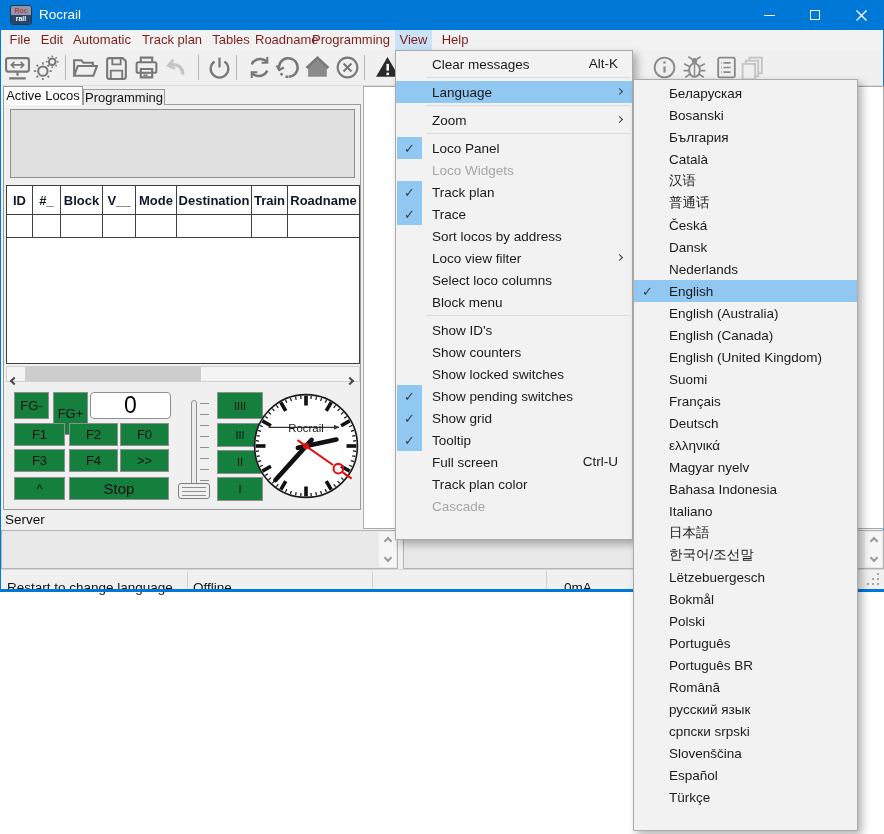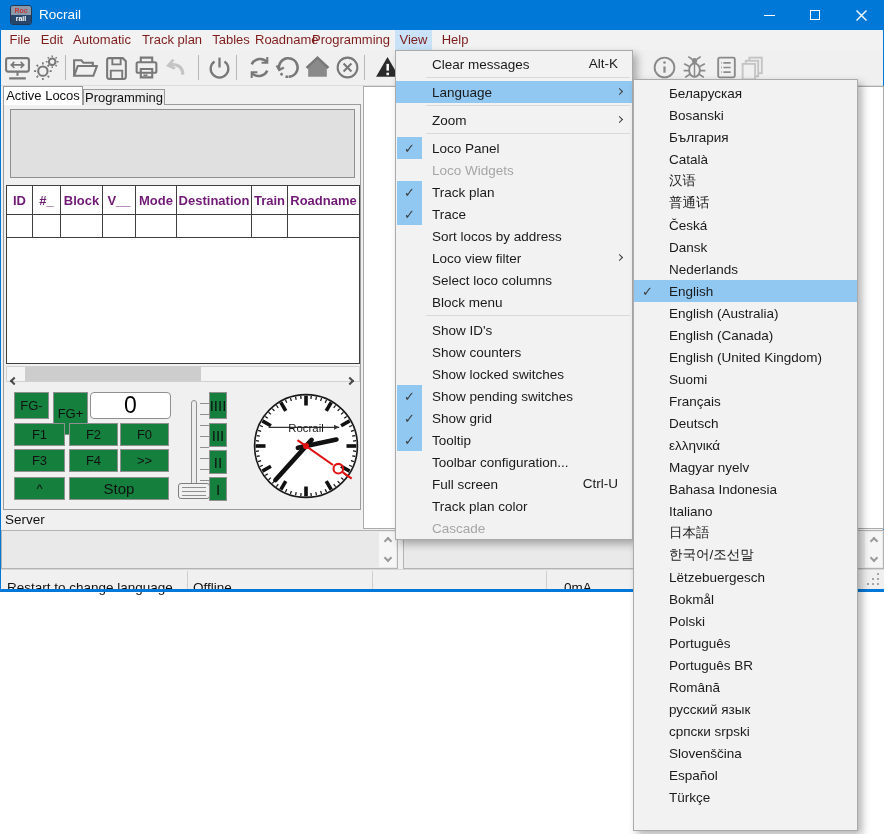--- a/index.html
+++ b/index.html
@@ -56,21 +56,21 @@
   .loco-panel { position:absolute; left:2px; top:104px; width:358px; height:406px;
                 border:1px solid #9b9b9b; background:#f0f0f0; z-index:1; }
   .loco-image-box { position:absolute; left:6px; top:4px; width:345px; height:69px;
                     background:#e0e0e0; border:1px solid #8f8f8f; }
   .loco-table { position:absolute; left:2px; top:80px; width:354px; height:179px; background:#fff;
                 border:1px solid #3f3f3f; }
   .trow { display:flex; }
   .thead .tcell { height:29px; line-height:29px; font-weight:bold; font-size:13px; }
   .tbody-row .tcell { height:23px; }
   .tcell { border-right:1px solid #3f3f3f; border-bottom:1px solid #3f3f3f; text-align:center;
-           color:#701a75; overflow:hidden; white-space:nowrap; }
+           color:#0f172a; overflow:hidden; white-space:nowrap; }
   .tcell.i7 { border-right:none; }
   .tcell.i0 { width:26px; } .tcell.i1 { width:28px; } .tcell.i2 { width:42px; }
   .tcell.i3 { width:33px; } .tcell.i4 { width:41px; } .tcell.i5 { width:75px; }
   .tcell.i6 { width:36px; } .tcell.i7 { width:71px; }
 
   .hscroll { position:absolute; left:2px; top:261px; width:354px; height:16px; background:#f4f4f4;
              border:1px solid #d0d0d0; }
   .hthumb { position:absolute; left:18px; top:0; width:176px; height:14px; background:#cdcdcd; }
   .harrow { position:absolute; top:3px; width:10px; height:10px; }
   .chev { display:inline-block; width:6px; height:6px; border-right:2px solid #4a4a4a;
@@ -89,21 +89,21 @@
   .b-fgm { left:10px; top:287px; width:35px; height:27px; }
   .b-fgp { left:49px; top:287px; width:35px; height:43px; }
   .b-f1 { left:10px;  top:318px; width:51px; height:23px; }
   .b-f2 { left:65px;  top:318px; width:49px; height:23px; }
   .b-f0 { left:116px; top:318px; width:49px; height:23px; }
   .b-f3 { left:10px;  top:344px; width:51px; height:23px; }
   .b-f4 { left:65px;  top:344px; width:49px; height:23px; }
   .b-sh { left:116px; top:344px; width:49px; height:23px; }
   .b-up { left:10px;  top:372px; width:51px; height:23px; }
   .b-stop { left:65px; top:372px; width:100px; height:23px; font-size:15px; }
-  .step-btn { width:18px; left:205px; font-size:15px; letter-spacing:0; }
+  .step-btn { width:46px; left:213px; font-size:11px; letter-spacing:0; }
   .step-btn.i0 { top:287px; height:27px; }
   .step-btn.i1 { top:318px; height:24px; }
   .step-btn.i2 { top:345px; height:24px; }
   .step-btn.i3 { top:372px; height:24px; }
   .slider-track { position:absolute; left:187px; top:295px; width:6px; height:88px;
                   background:#ececec; border:1px solid #8f8f8f; border-radius:3px; }
   .slider-ticks { position:absolute; left:196px; top:298px; width:9px; height:80px;
                   background:repeating-linear-gradient(to bottom,#8f8f8f 0 1px,transparent 1px 11px); }
   .slider-thumb { position:absolute; left:174px; top:378px; width:32px; height:16px;
                   background:#f0f0f0; border:1px solid #7d7d7d; border-radius:3px; }
@@ -632,28 +632,20 @@
 
     <div class="mi i20 checked">
       <span class="gutter">
         <span class="check">✓</span>
       </span>
       <span class="lbl">Tooltip</span>
       <span class="sc"></span>
 
     </div>
 
-    <div class="mi i21">
-      <span class="gutter">
-        <span class="check">✓</span>
-      </span>
-      <span class="lbl">Toolbar configuration...</span>
-      <span class="sc"></span>
-
-    </div>
 
     <div class="mi i22">
       <span class="gutter">
         <span class="check">✓</span>
       </span>
       <span class="lbl">Full screen</span>
       <span class="sc">Ctrl-U</span>
 
     </div>
 

